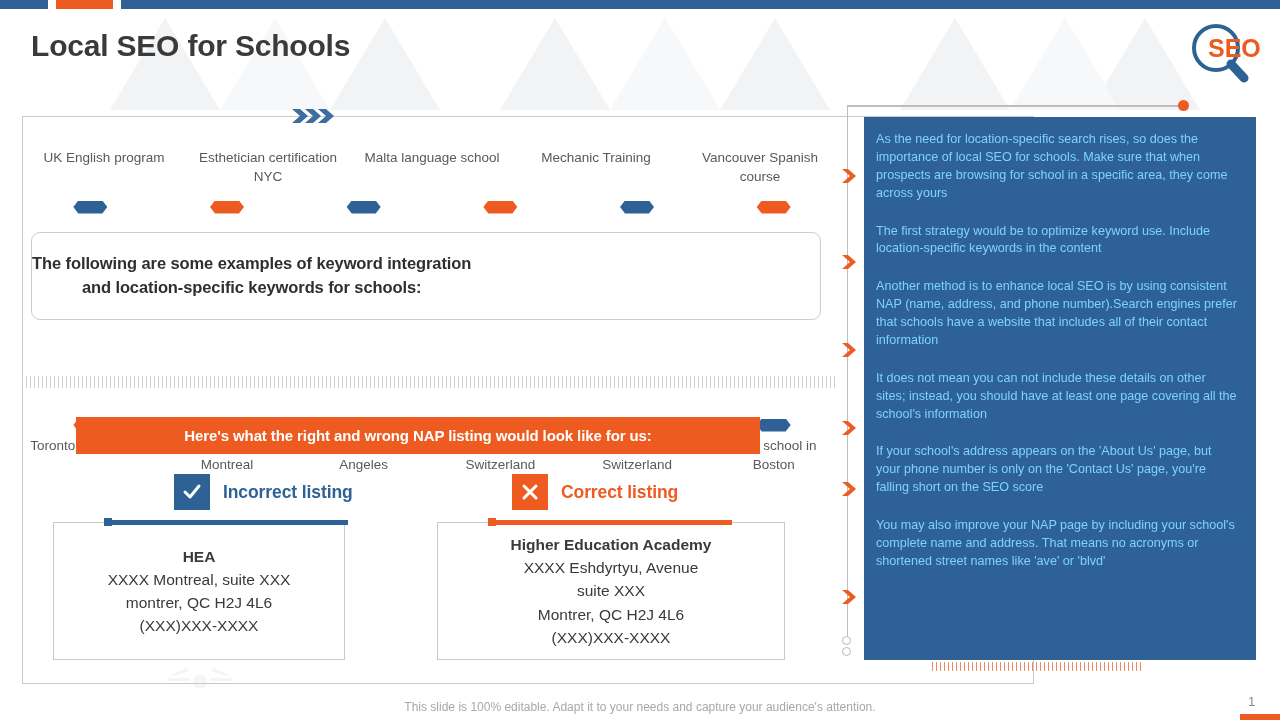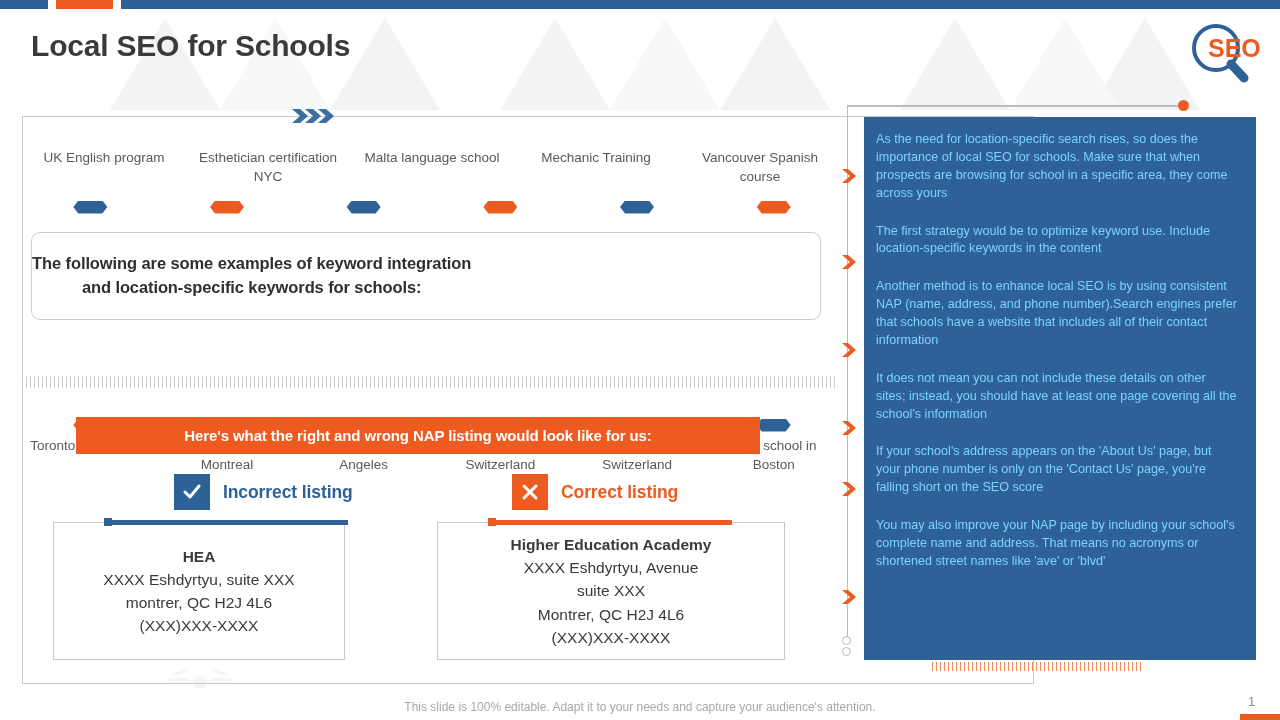--- a/index.html
+++ b/index.html
@@ -326,21 +326,21 @@
         <line x1="17" y1="5" x2="5" y2="17" stroke="#ffffff" stroke-width="3" stroke-linecap="round"></line>
       </svg>
     </span>
     <span class="lh-text lh-text-orange">Correct  listing</span>
   </div>
 
   <div class="card card-incorrect">
     <span class="card-accent acc-blue"></span>
     <span class="card-nub nub-blue"></span>
     <div class="card-title">HEA</div>
-    <div class="card-line">XXXX Eshdyrtyu, suite XXX</div>
+    <div class="card-line">XXXX Montreal, suite XXX</div>
     <div class="card-line">montrer, QC H2J 4L6</div>
     <div class="card-line">(XXX)XXX-XXXX</div>
   </div>
 
   <div class="card card-correct">
     <span class="card-accent acc-orange"></span>
     <span class="card-nub nub-orange"></span>
     <div class="card-title">Higher Education Academy</div>
     <div class="card-line">XXXX Eshdyrtyu, Avenue</div>
     <div class="card-line">suite XXX</div>

